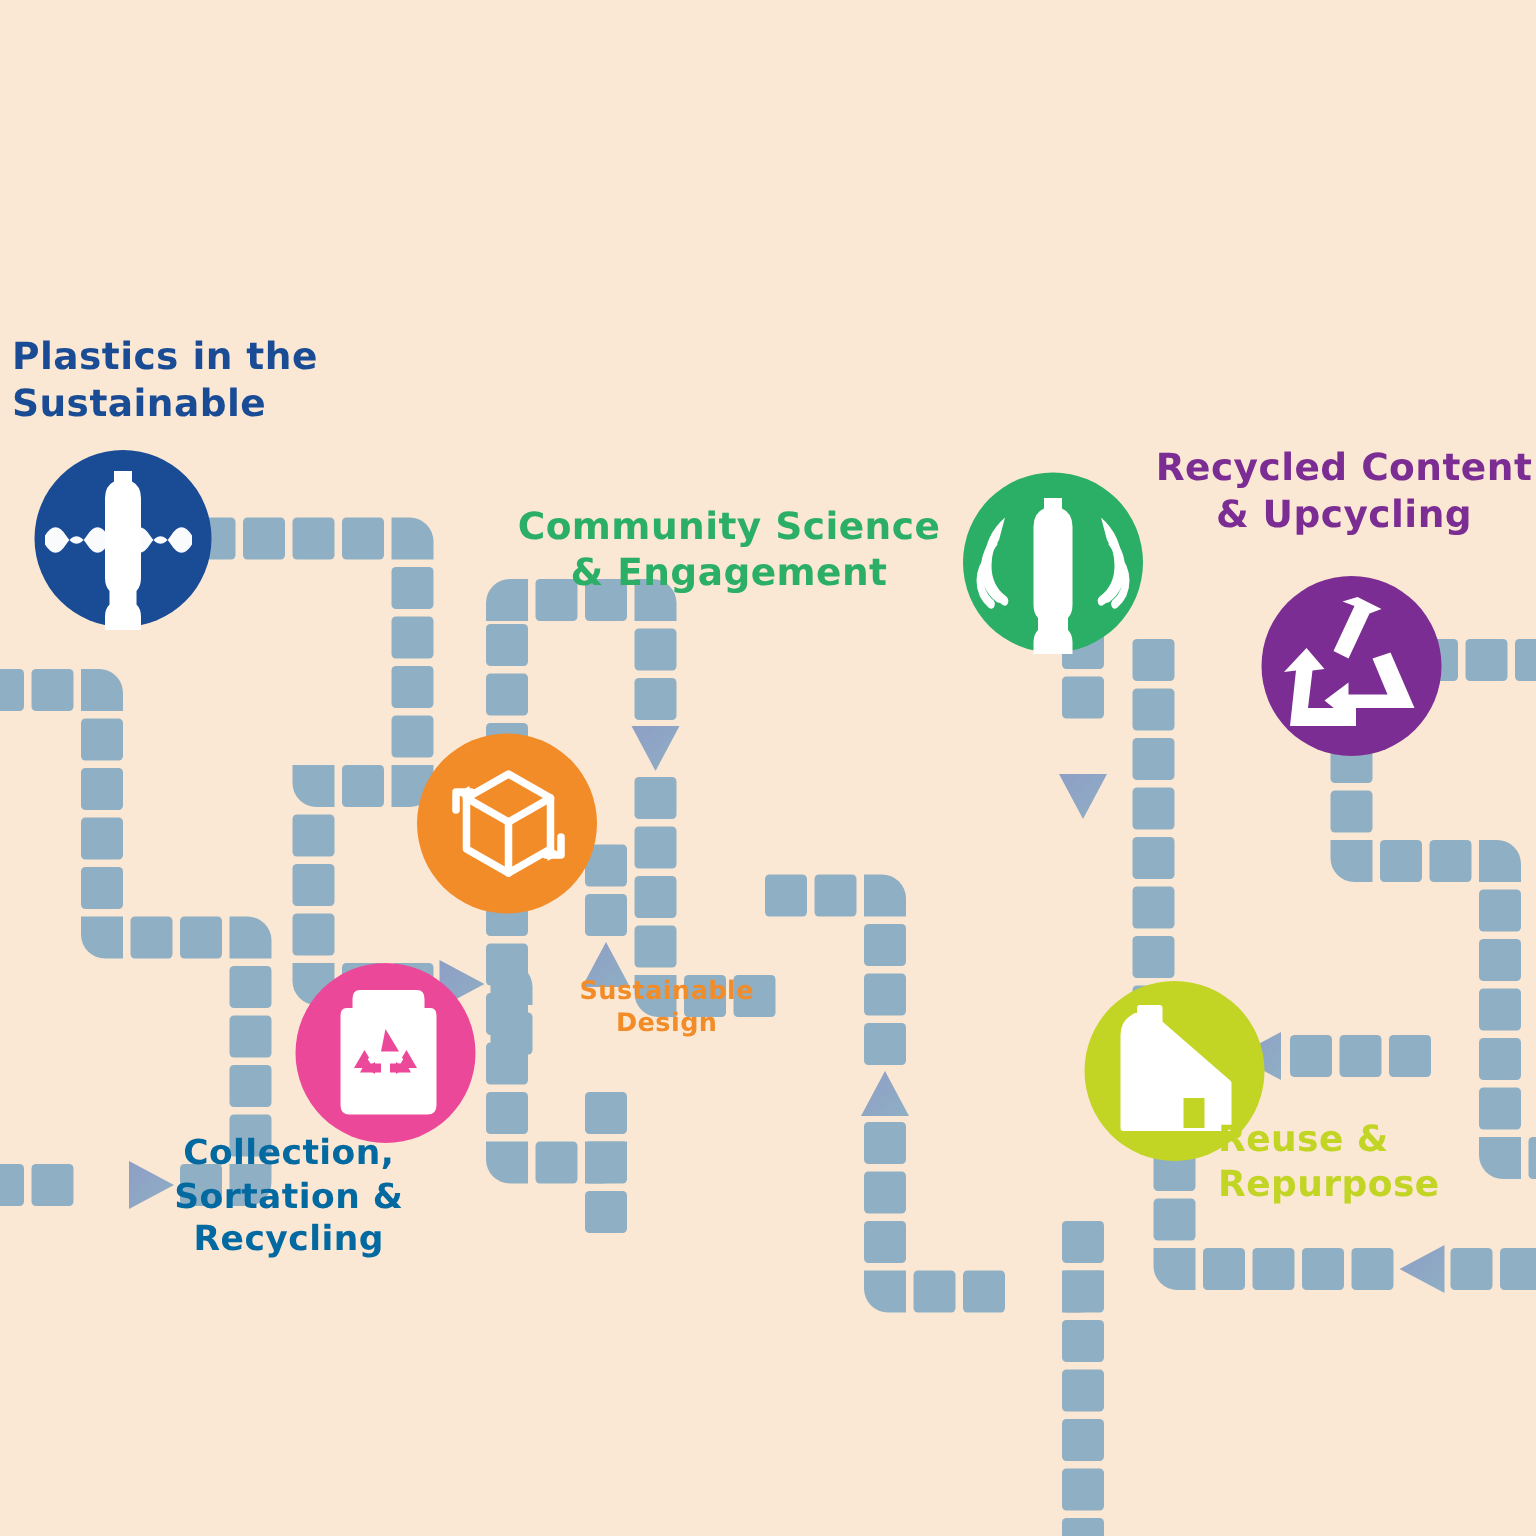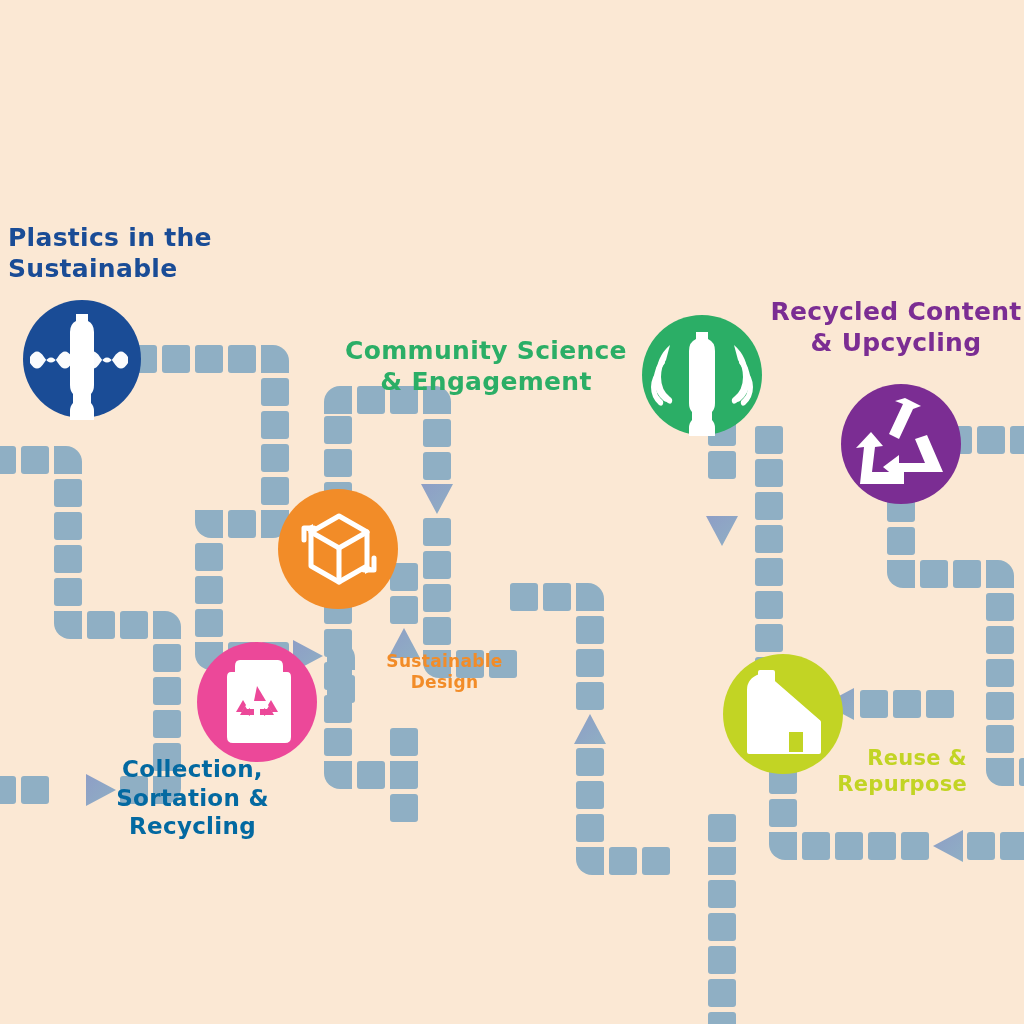--- a/index.html
+++ b/index.html
@@ -28,21 +28,21 @@
     font-weight: 700;
     line-height: 1.24;
     white-space: pre-line;
     letter-spacing: 0.3px;
   }
   .lbl-plastics   { left: 8px;   top: 222px; width: 210px; font-size: 25px; color: #1A4C96; text-align: left; }
   .lbl-community  { left: 330px; top: 335px; width: 312px; font-size: 25px; color: #2BAE66; text-align: center; }
   .lbl-recycled   { left: 770px; top: 296px; width: 252px; font-size: 25px; color: #7B2D93; text-align: center; }
   .lbl-sustain    { left: 357px; top: 608px; width: 175px; font-size: 17px; color: #F28C28; text-align: center; margin-top: 43px; }
   .lbl-collection { left: 95px;  top: 755px; width: 195px; font-size: 23px; color: #0369a1; text-align: center; }
-  .lbl-reuse      { left: 812px; top: 745px; width: 155px; font-size: 21px; color: #C2D424; text-align: right; }
+  .lbl-reuse      { left: 812px; top: 745px; width: 155px; font-size: 24px; color: #C2D424; text-align: left; }
 </style>
 </head>
 <body>
 
 <div id="stage">
 
   <svg id="pathLayer" viewBox="0 0 1024 1024">
     <defs>
       <linearGradient id="arrGrad" x1="0" y1="0" x2="1" y2="1">
         <stop offset="0%" stop-color="#8E9EC6"></stop>

